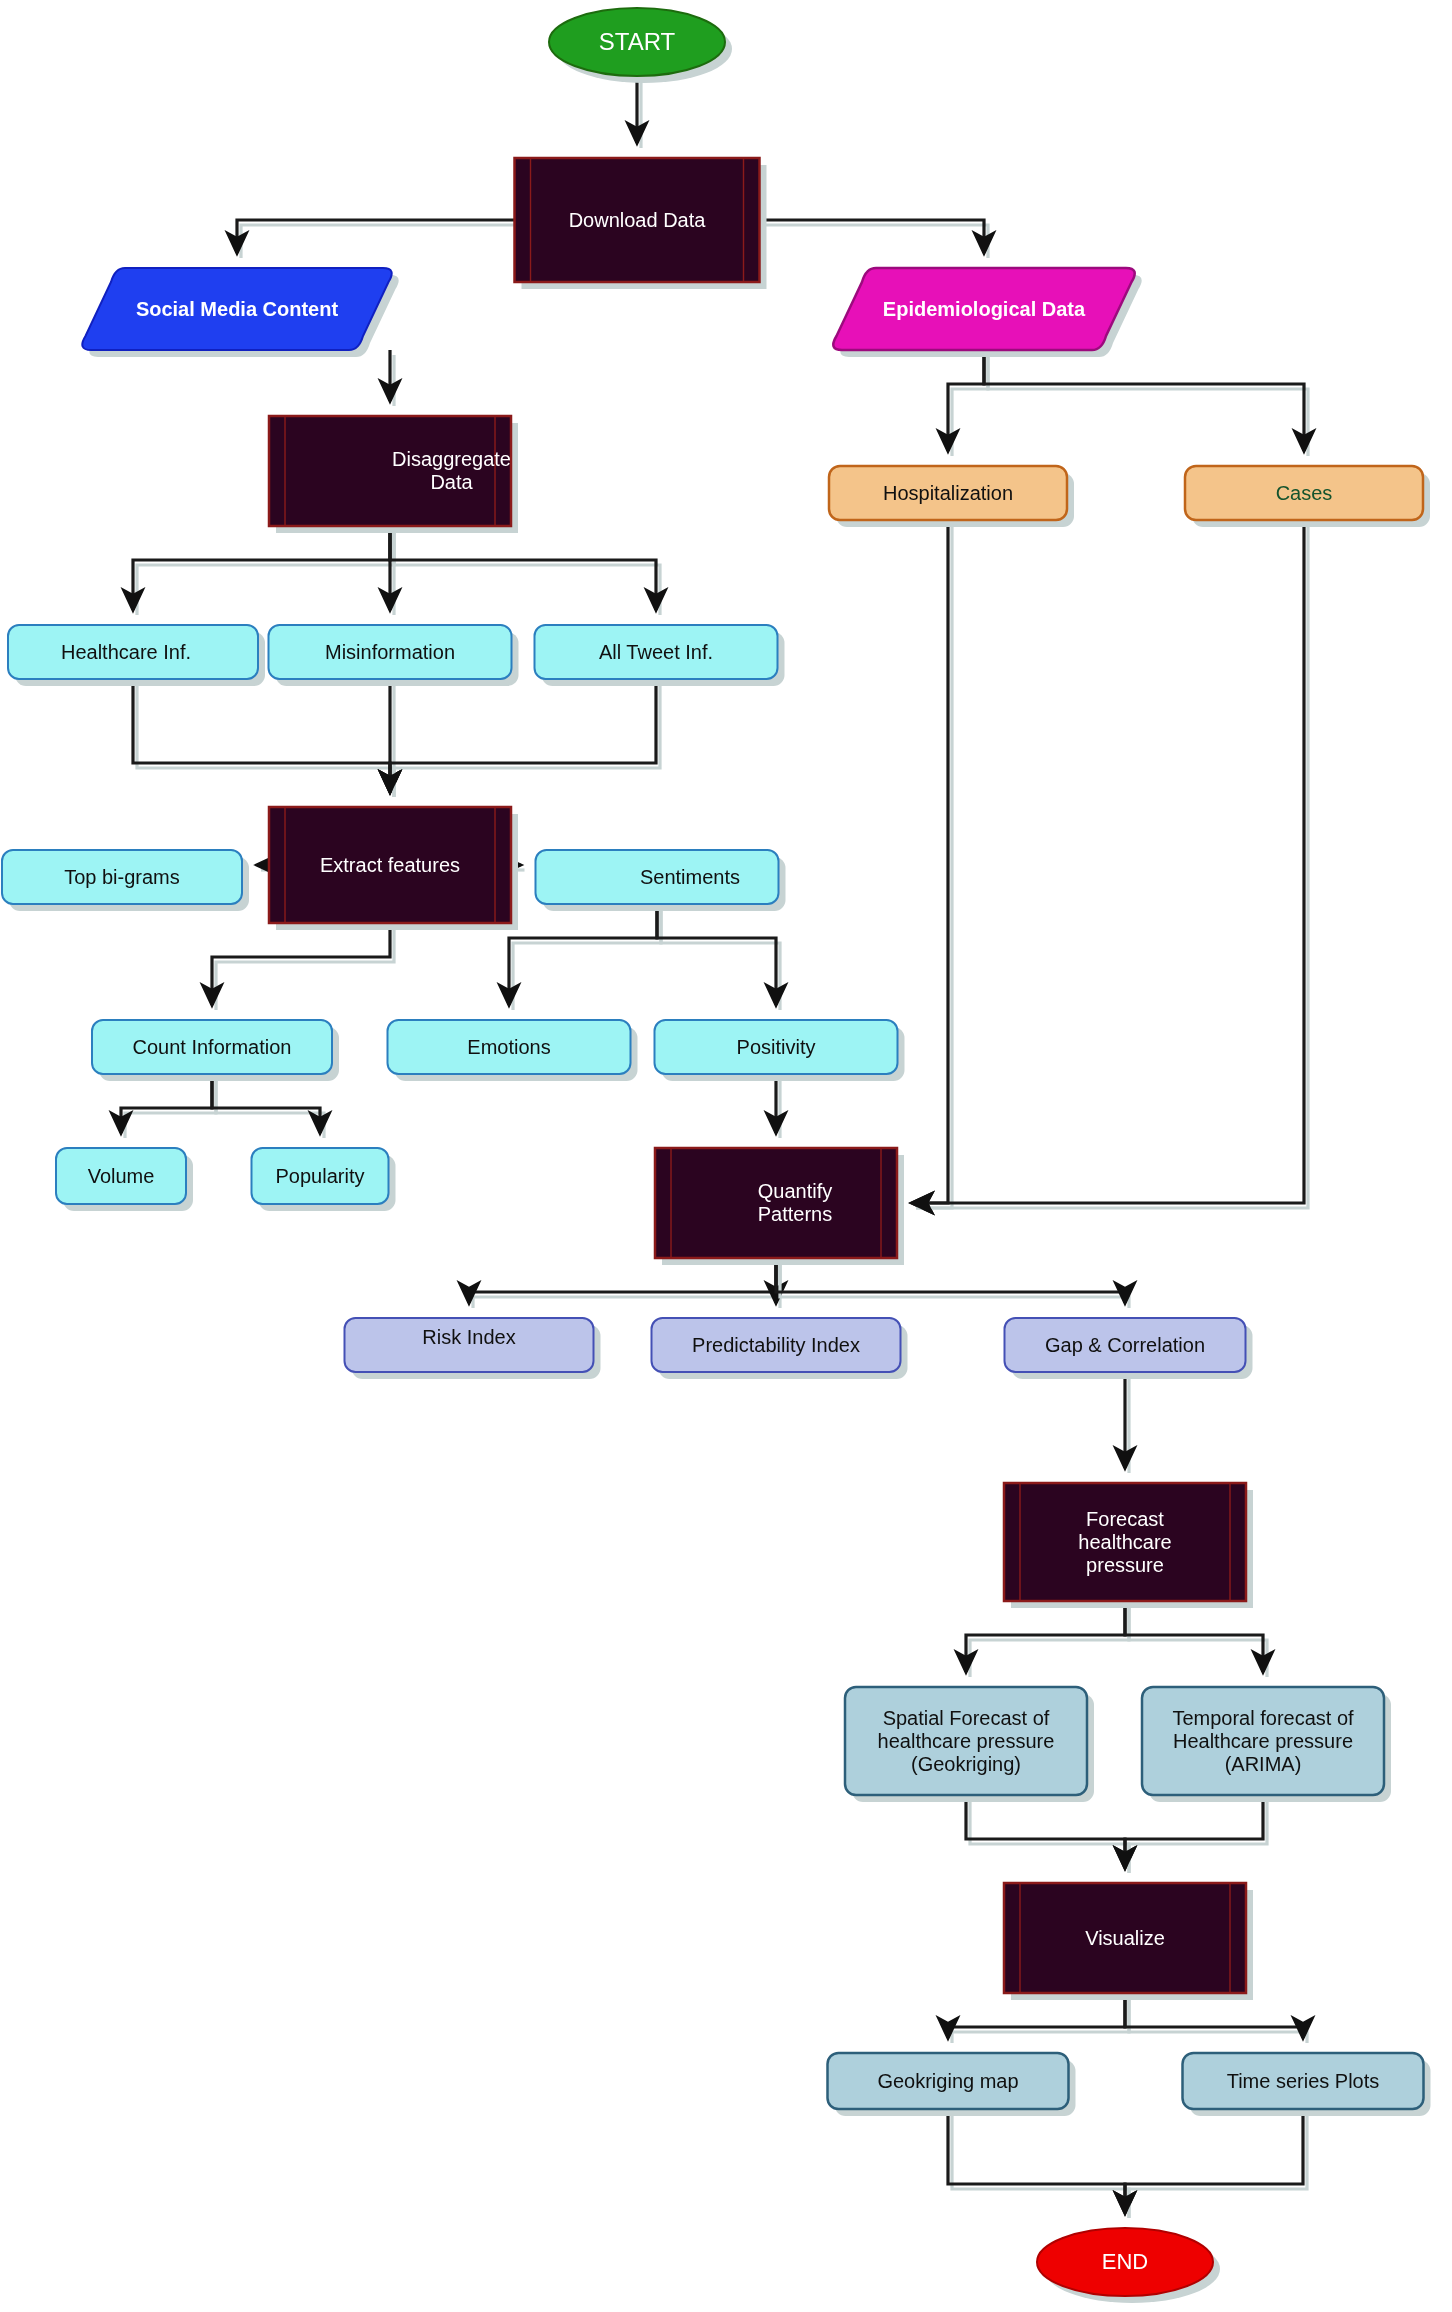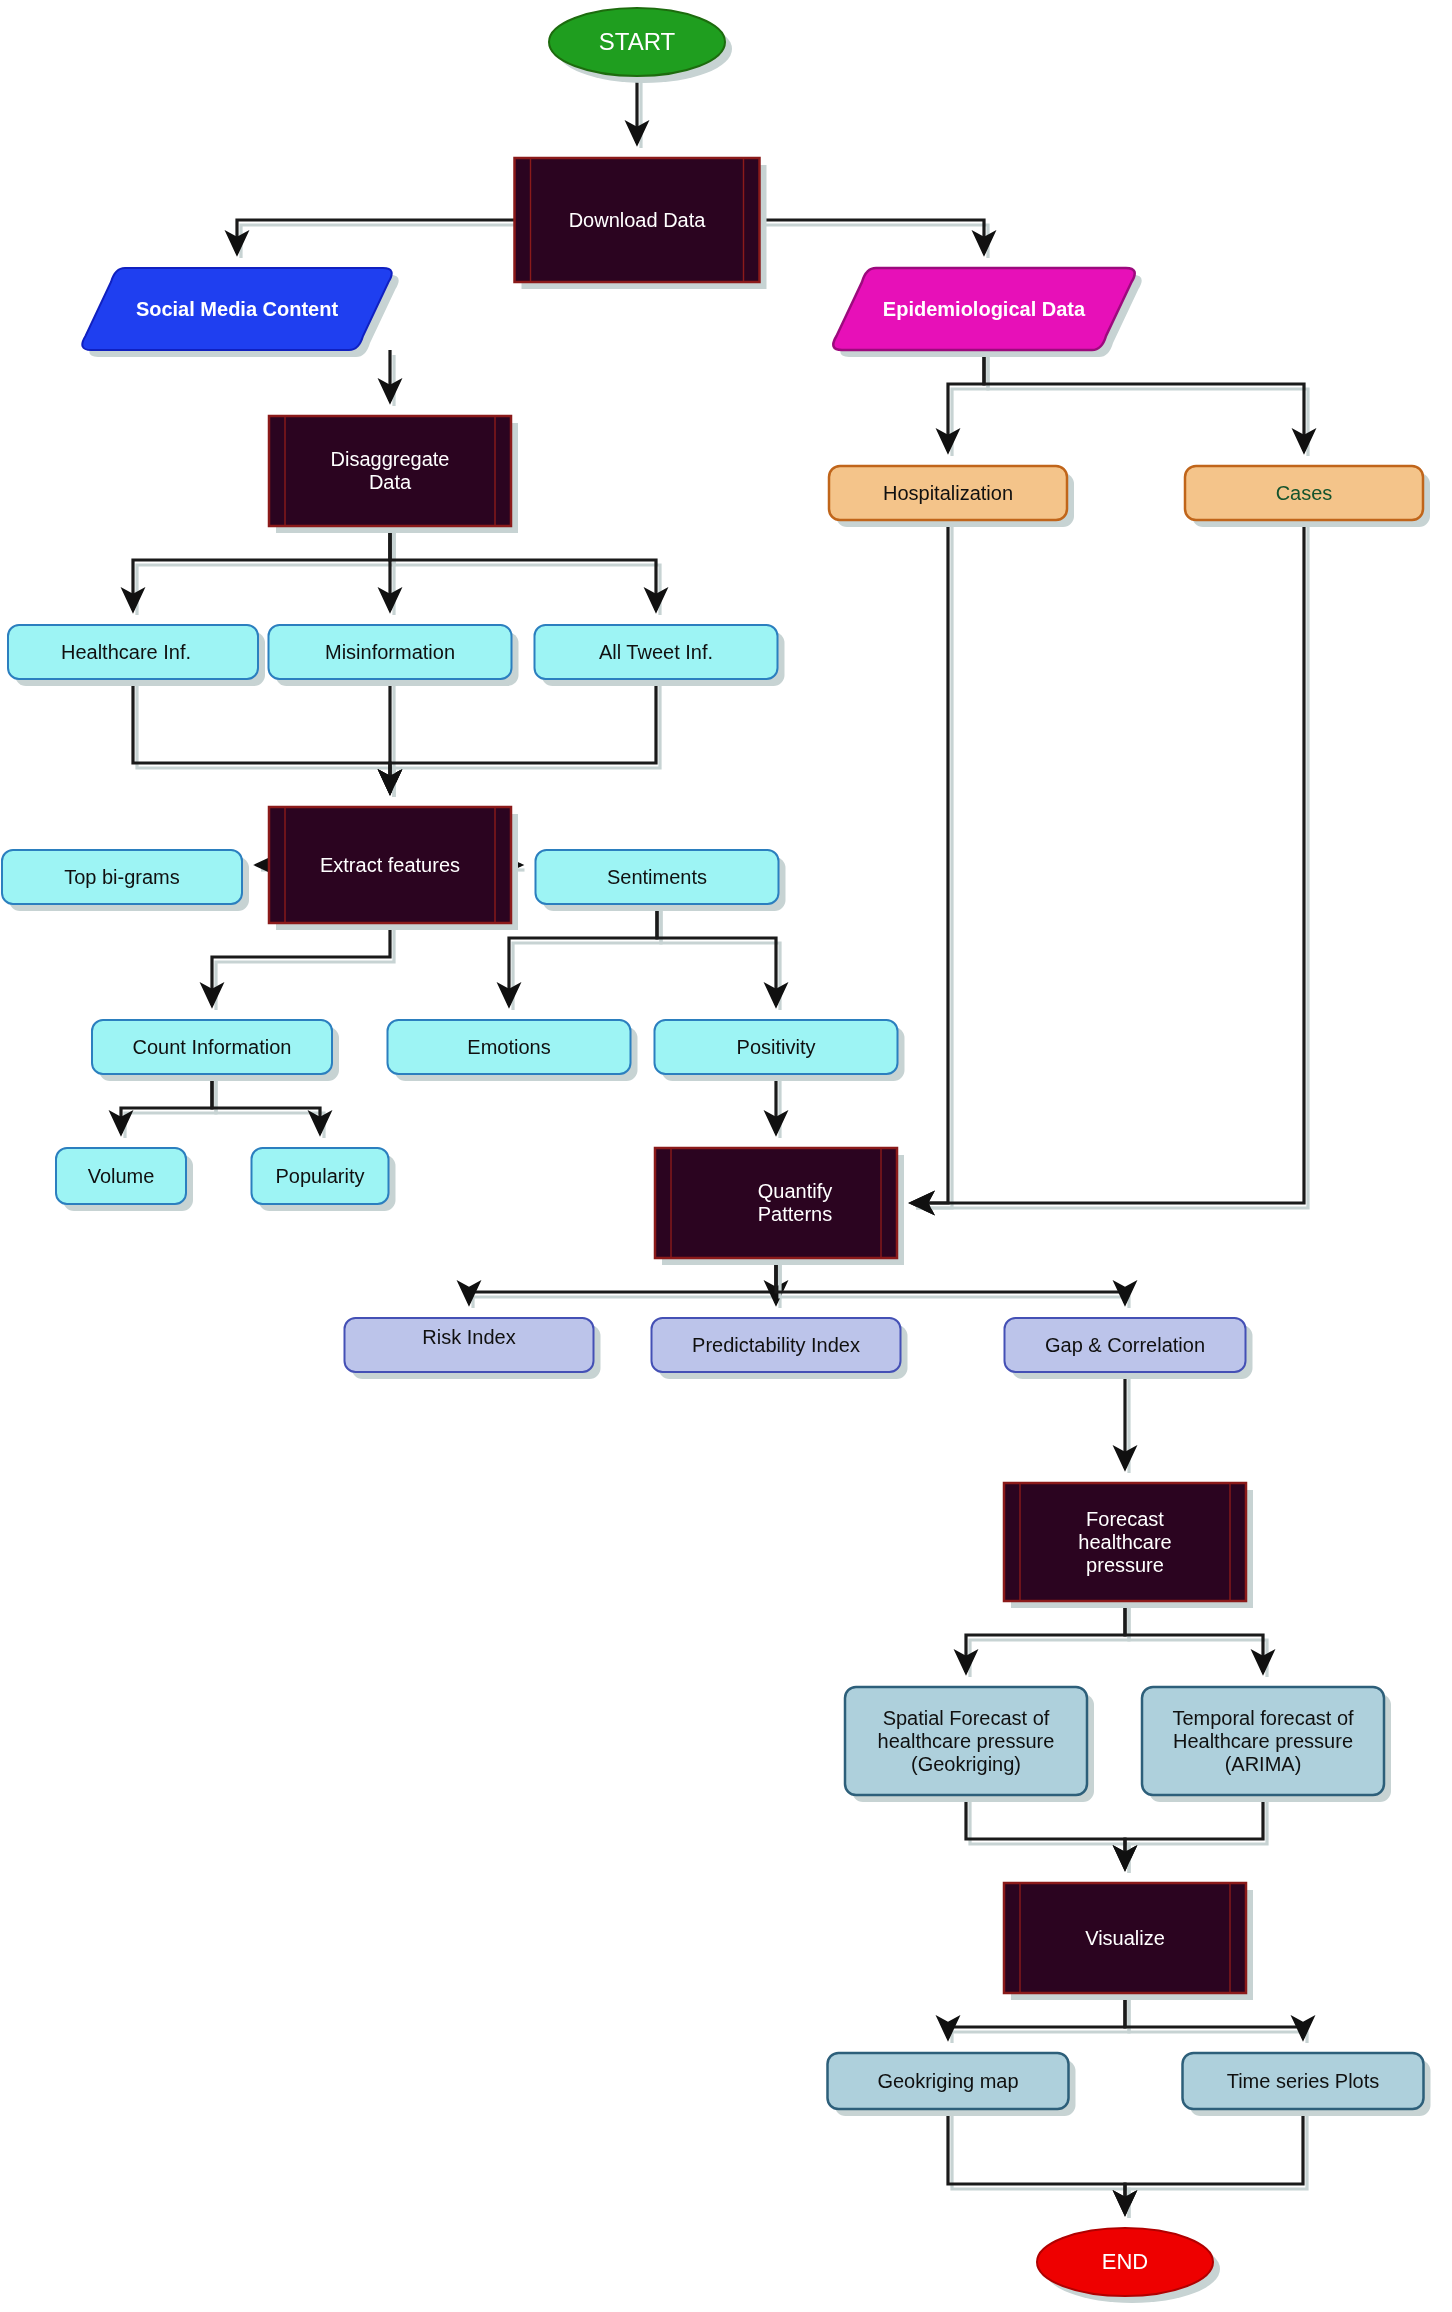--- a/index.html
+++ b/index.html
@@ -234,21 +234,21 @@
       </div>
       <div class="nodetext" style="left: 514.5px; top: 158px; width: 245px; height: 124px; color: rgb(255, 255, 255); font-size: 20px; font-weight: 400;">
         <span>Download Data</span>
       </div>
       <div class="nodetext" style="left: 77px; top: 268px; width: 320px; height: 82px; color: rgb(255, 255, 255); font-size: 20px; font-weight: 700;">
         <span>Social Media Content</span>
       </div>
       <div class="nodetext" style="left: 828px; top: 268px; width: 312px; height: 82px; color: rgb(255, 255, 255); font-size: 20px; font-weight: 700;">
         <span>Epidemiological Data</span>
       </div>
-      <div class="nodetext" style="left: 269px; top: 416px; width: 242px; height: 110px; color: rgb(255, 255, 255); font-size: 20px; font-weight: 400;">
+      <div class="nodetext" style="left: 269px; top: 416px; width: 242px; height: 110px; color: rgb(255, 255, 255); font-size: 20px; font-weight: 400; justify-content: flex-end;">
         <span>Disaggregate<br>Data</span>
       </div>
       <div class="nodetext" style="left: 829px; top: 466px; width: 238px; height: 54px; color: rgb(16, 16, 16); font-size: 20px; font-weight: 400;">
         <span>Hospitalization</span>
       </div>
       <div class="nodetext" style="left: 1185px; top: 466px; width: 238px; height: 54px; color: #14532d; font-size: 20px; font-weight: 400;">
         <span>Cases</span>
       </div>
       <div class="nodetext" style="left: 1px; top: 625px; width: 250px; height: 54px; color: rgb(16, 16, 16); font-size: 20px; font-weight: 400;">
         <span>Healthcare Inf.</span>
@@ -258,21 +258,21 @@
       </div>
       <div class="nodetext" style="left: 534.5px; top: 625px; width: 243px; height: 54px; color: rgb(16, 16, 16); font-size: 20px; font-weight: 400;">
         <span>All Tweet Inf.</span>
       </div>
       <div class="nodetext" style="left: 269px; top: 807px; width: 242px; height: 116px; color: rgb(255, 255, 255); font-size: 20px; font-weight: 400;">
         <span>Extract features</span>
       </div>
       <div class="nodetext" style="left: 2px; top: 850px; width: 240px; height: 54px; color: rgb(16, 16, 16); font-size: 20px; font-weight: 400;">
         <span>Top bi-grams</span>
       </div>
-      <div class="nodetext" style="left: 535.5px; top: 850px; width: 243px; height: 54px; color: rgb(16, 16, 16); font-size: 20px; font-weight: 400;">
+      <div class="nodetext" style="left: 535.5px; top: 850px; width: 243px; height: 54px; color: rgb(16, 16, 16); font-size: 20px; font-weight: 400; padding-left: 33px;">
         <span>Sentiments</span>
       </div>
       <div class="nodetext" style="left: 92px; top: 1020px; width: 240px; height: 54px; color: rgb(16, 16, 16); font-size: 20px; font-weight: 400;">
         <span>Count Information</span>
       </div>
       <div class="nodetext" style="left: 387.5px; top: 1020px; width: 243px; height: 54px; color: rgb(16, 16, 16); font-size: 20px; font-weight: 400;">
         <span>Emotions</span>
       </div>
       <div class="nodetext" style="left: 654.5px; top: 1020px; width: 243px; height: 54px; color: rgb(16, 16, 16); font-size: 20px; font-weight: 400;">
         <span>Positivity</span>

